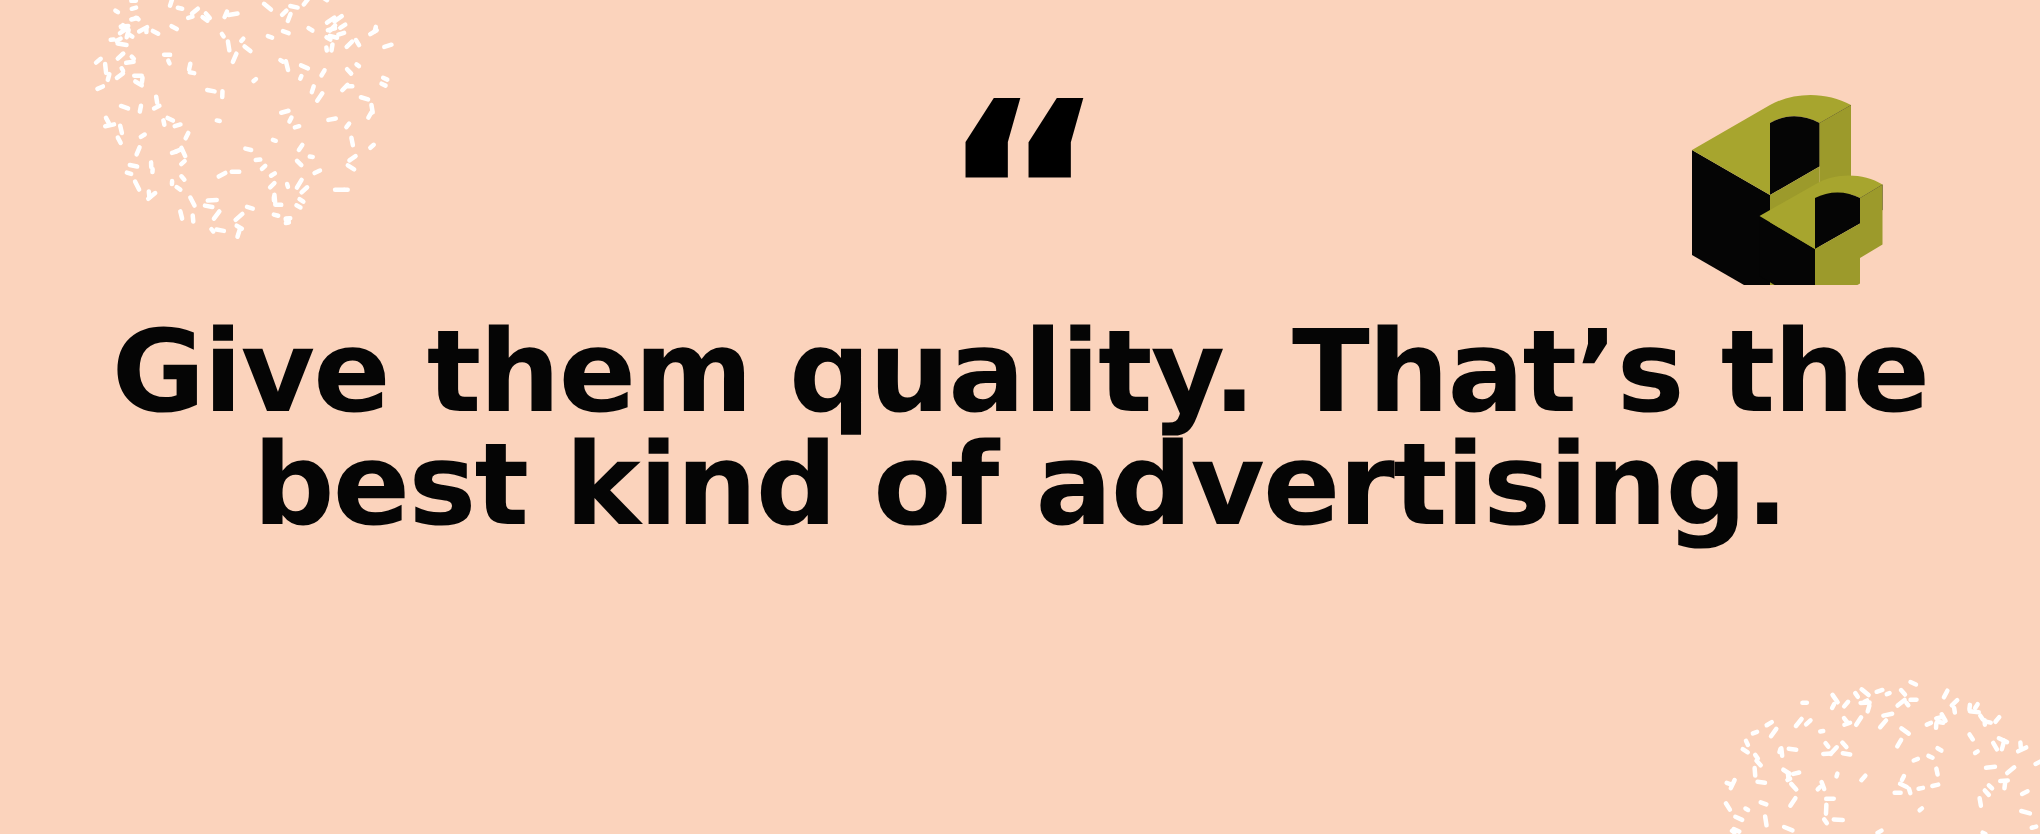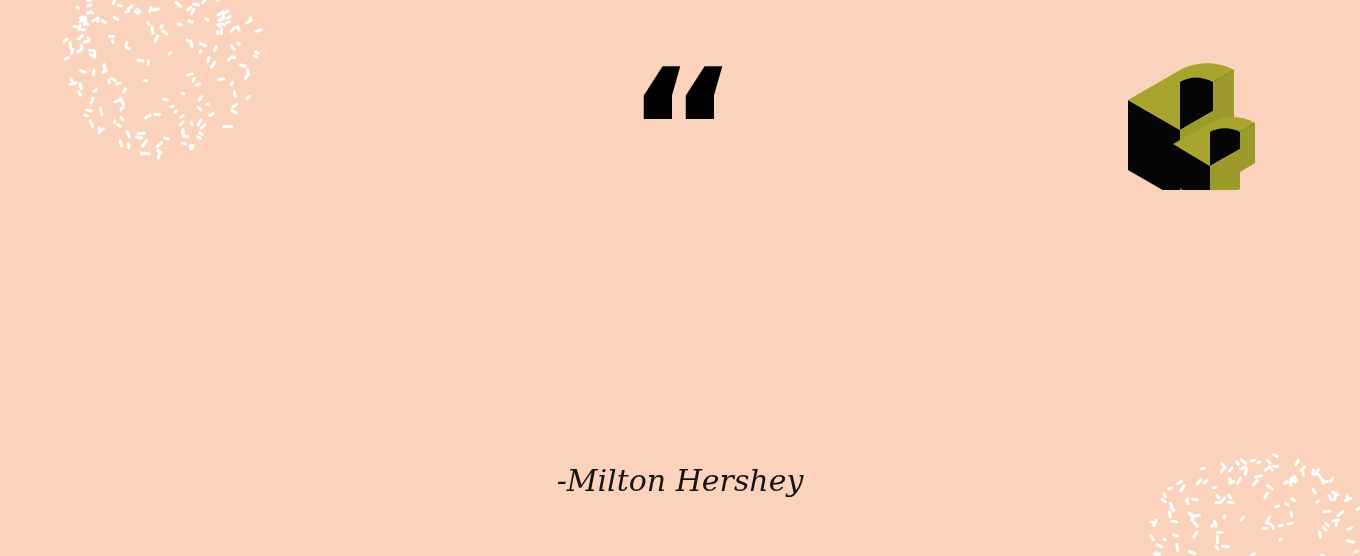--- a/index.html
+++ b/index.html
@@ -293,22 +293,22 @@
                C 113 85, 101 85, 92 90 L 92 124 Z" fill="#A7A52E"></path>
       <path d="M122 90 C 113 85, 101 85, 92 90 L92 124 L122 107 Z" fill="#050505"></path>
       <path d="M122 90 L122 107 L137 98 L137 81 Z" fill="#050505"></path>
       <path d="M137 81 L137 121 L122 130 L122 90 Z" fill="#9C9A2B"></path>
       <path d="M92 124 L92 164 L122 147 L122 107 Z" fill="#9C9A2B"></path>
     </svg>
   </div>
 
   <div id="quote-mark">“</div>
 
-
-  <div id="quote-attribution">-Milton Hershey</div>
+  <p id="quote-text">Give them quality. That’s the best kind of advertising.</p>
+
 
   <div class="dot-cluster" id="dots-bottom-right">
       <span style="left: 75.2px; top: 42.6px; background: rgb(255, 255, 255); transform: rotate(52.2deg); width: 5.7px;"></span>
       <span style="left: 110.4px; top: 101.3px; background: rgb(255, 255, 255); transform: rotate(329.6deg); width: 6px;"></span>
       <span style="left: 159.3px; top: 15.4px; background: rgb(255, 255, 255); transform: rotate(316.6deg); width: 8px;"></span>
       <span style="left: 172.1px; top: 20.5px; background: rgb(255, 255, 255); transform: rotate(187.2deg); width: 8.7px;"></span>
       <span style="left: 100.9px; top: 13.5px; background: rgb(255, 255, 255); transform: rotate(152.7deg); width: 5.4px;"></span>
       <span style="left: 126.2px; top: 64.8px; background: rgb(255, 255, 255); transform: rotate(116.5deg); width: 5.5px;"></span>
       <span style="left: 190.7px; top: 39.9px; background: rgb(255, 255, 255); transform: rotate(205.2deg); width: 8.8px;"></span>
       <span style="left: 152.9px; top: 9.4px; background: rgb(255, 255, 255); transform: rotate(297.3deg); width: 8.4px;"></span>

